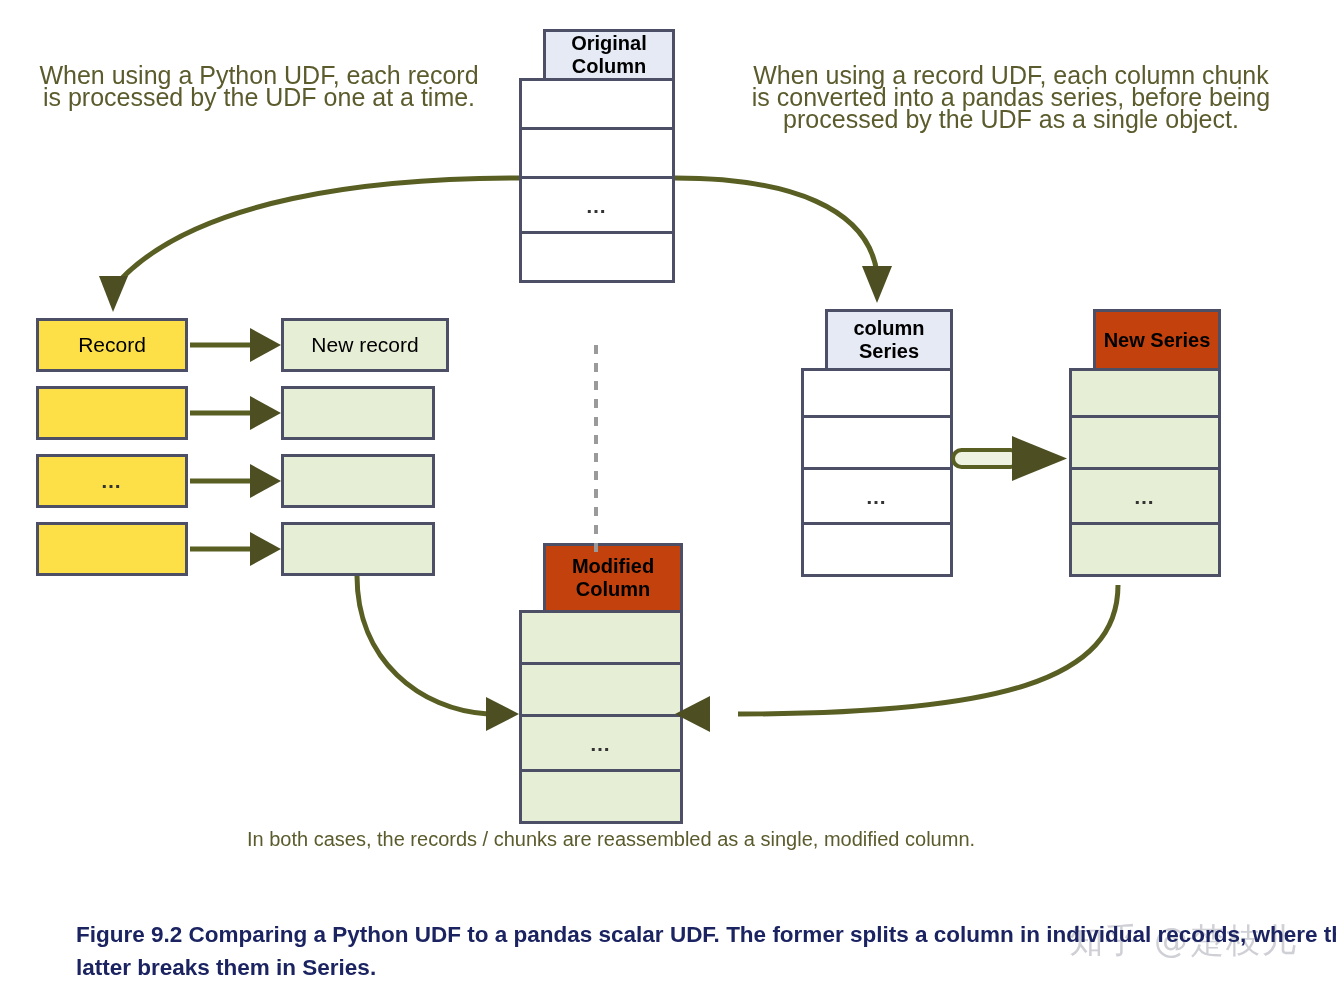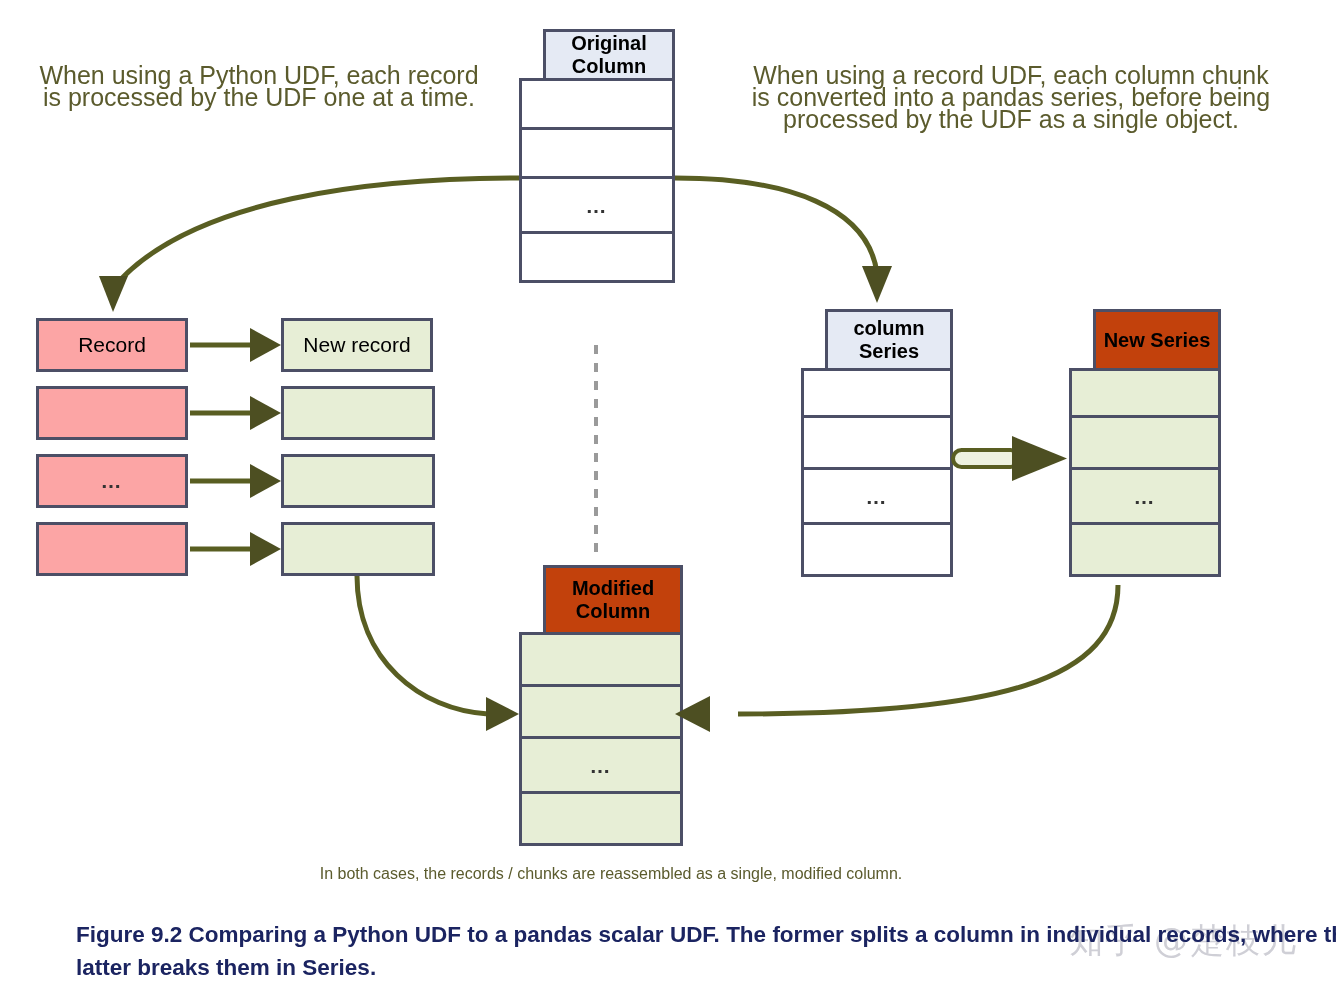--- a/index.html
+++ b/index.html
@@ -29,22 +29,22 @@
     color: #5b5b2d;
     font-size: 25px;
     line-height: 22px;
     text-align: center;
     font-family: "Liberation Sans", sans-serif;
     white-space: pre-line;
   }
   #note-python { left: 24px;  top: 64px;  width: 470px; }
   #note-pandas { left: 706px; top: 64px;  width: 610px; }
   #note-bottom {
-    left: 168px; top: 861px; width: 886px;
-    font-size: 16px; line-height: 26px;
+    left: 168px; top: 826px; width: 886px;
+    font-size: 20px; line-height: 26px;
   }
 
   
   .column {
     position: absolute;
     box-sizing: border-box;
   }
   .cell {
     box-sizing: border-box;
     border: 3px solid #4c4f66;
@@ -68,21 +68,21 @@
   }
   .hdr-blue  { background: #e5eaf4; }
   .hdr-green { background: #c2410c; }
   .fill-green{ background: #e7eed6; }
 
   
   .sbox {
     position: absolute;
     box-sizing: border-box;
     border: 3px solid #4c4f66;
-    background: #fca5a5;
+    background: #fde047;
     display: flex;
     align-items: center;
     justify-content: center;
     font-size: 21px;
     color: #000;
     text-align: center;
   }
   .sbox.green { background: #e7eed6; }
   .sbox .ellipsis {
     font-size: 21px; font-weight: 700; letter-spacing: 2px; color: #333;
@@ -161,21 +161,21 @@
   <div class="sbox" style="left:36px;  top:386px; width:152px; height:54px;">
     <span></span>
   </div>
   <div class="sbox" style="left:36px;  top:454px; width:152px; height:54px;">
     <span class="ellipsis">…</span>
   </div>
   <div class="sbox" style="left:36px;  top:522px; width:152px; height:54px;">
     <span></span>
   </div>
 
-  <div class="sbox green" style="left:281px; top:318px; width:152px; height:54px;">
+  <div class="sbox green" style="left:281px; top:318px; width:168px; height:54px;">
     <span>New record</span>
   </div>
   <div class="sbox green" style="left:281px; top:386px; width:154px; height:54px;">
     <span></span>
   </div>
   <div class="sbox green" style="left:281px; top:454px; width:154px; height:54px;">
     <span></span>
   </div>
   <div class="sbox green" style="left:281px; top:522px; width:154px; height:54px;">
     <span></span>
@@ -208,21 +208,21 @@
       <span class="ellipsis"></span>
     </div>
     <div class="cell fill-green" style="height:58px;">
       <span class="ellipsis">…</span>
     </div>
     <div class="cell fill-green" style="height:55px;">
       <span class="ellipsis"></span>
     </div>
   </div>
 
-  <div class="column" id="col-modified" style="left:519px; top:565px; width:164px;">
+  <div class="column" id="col-modified" style="left:519px; top:543px; width:164px;">
     <div class="cell hdr-green" style="height:70px; padding:4px 0; flex-direction:column;">Modified
 Column</div>
     <div class="cell fill-green" style="height:55px;">
       <span class="ellipsis"></span>
     </div>
     <div class="cell fill-green" style="height:55px;">
       <span class="ellipsis"></span>
     </div>
     <div class="cell fill-green" style="height:58px;">
       <span class="ellipsis">…</span>

